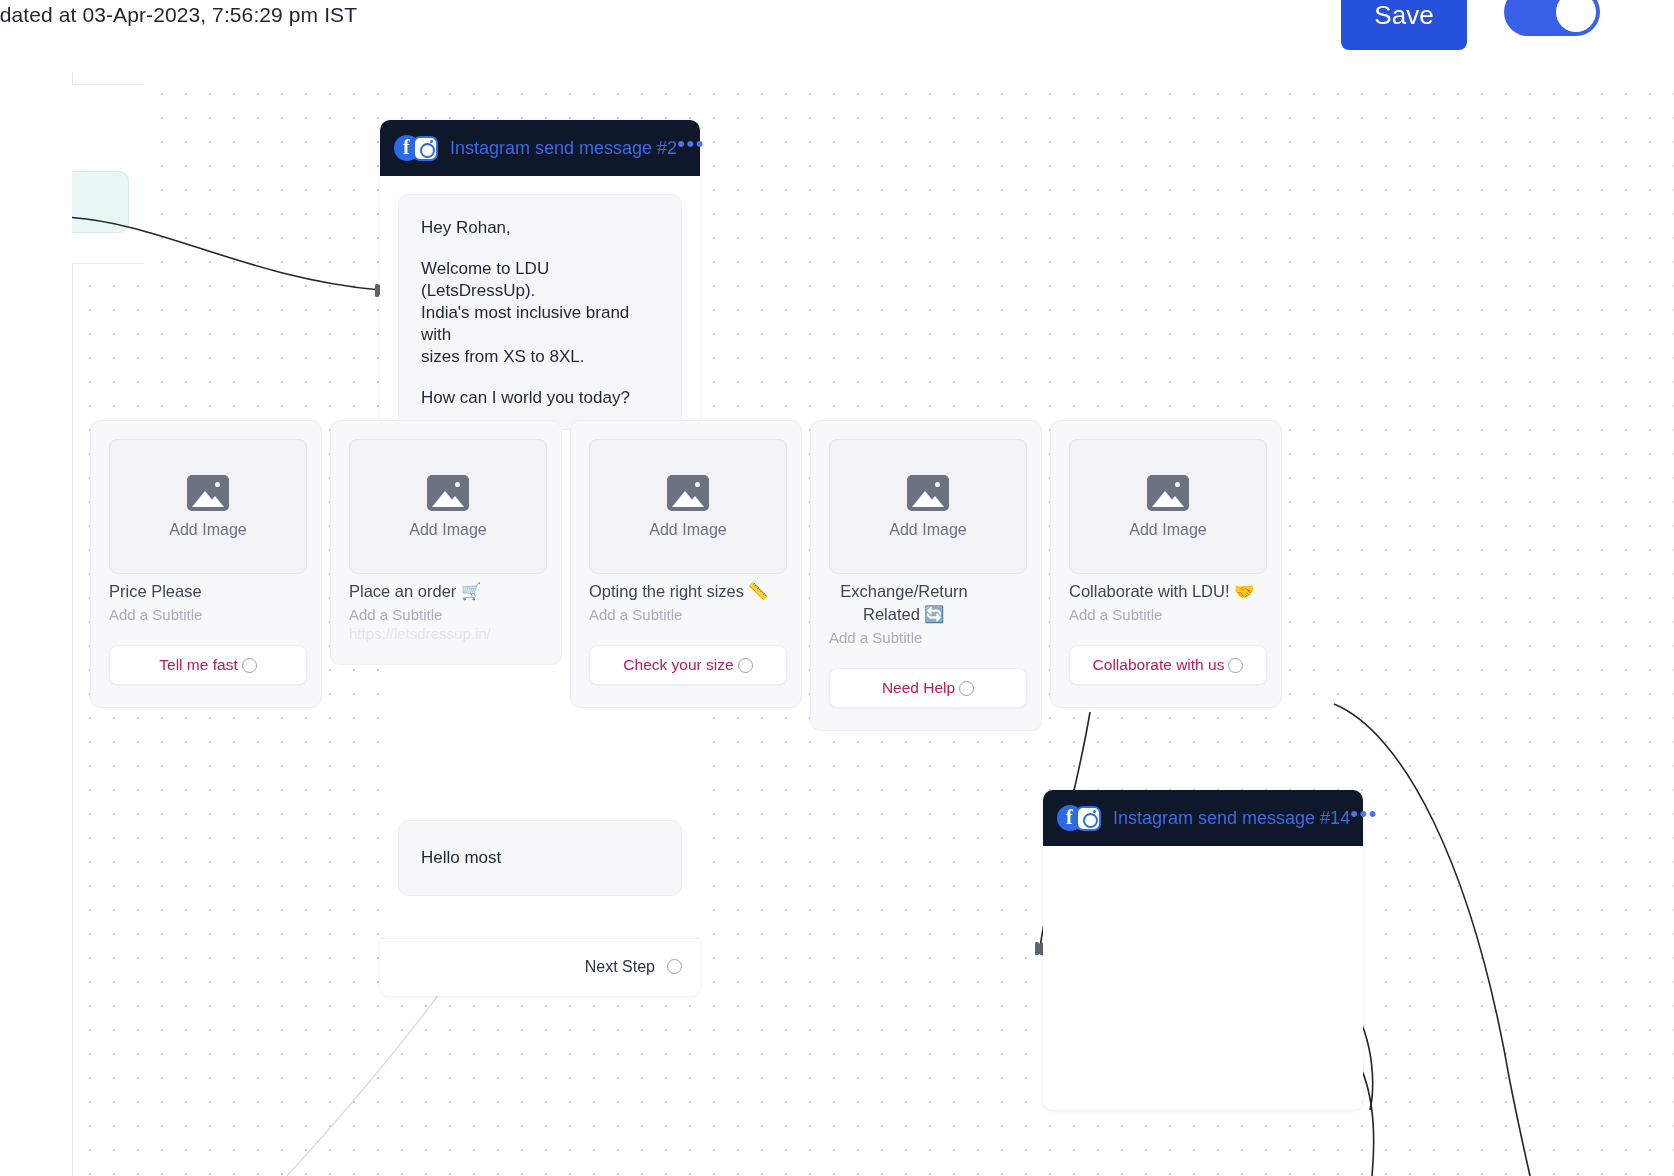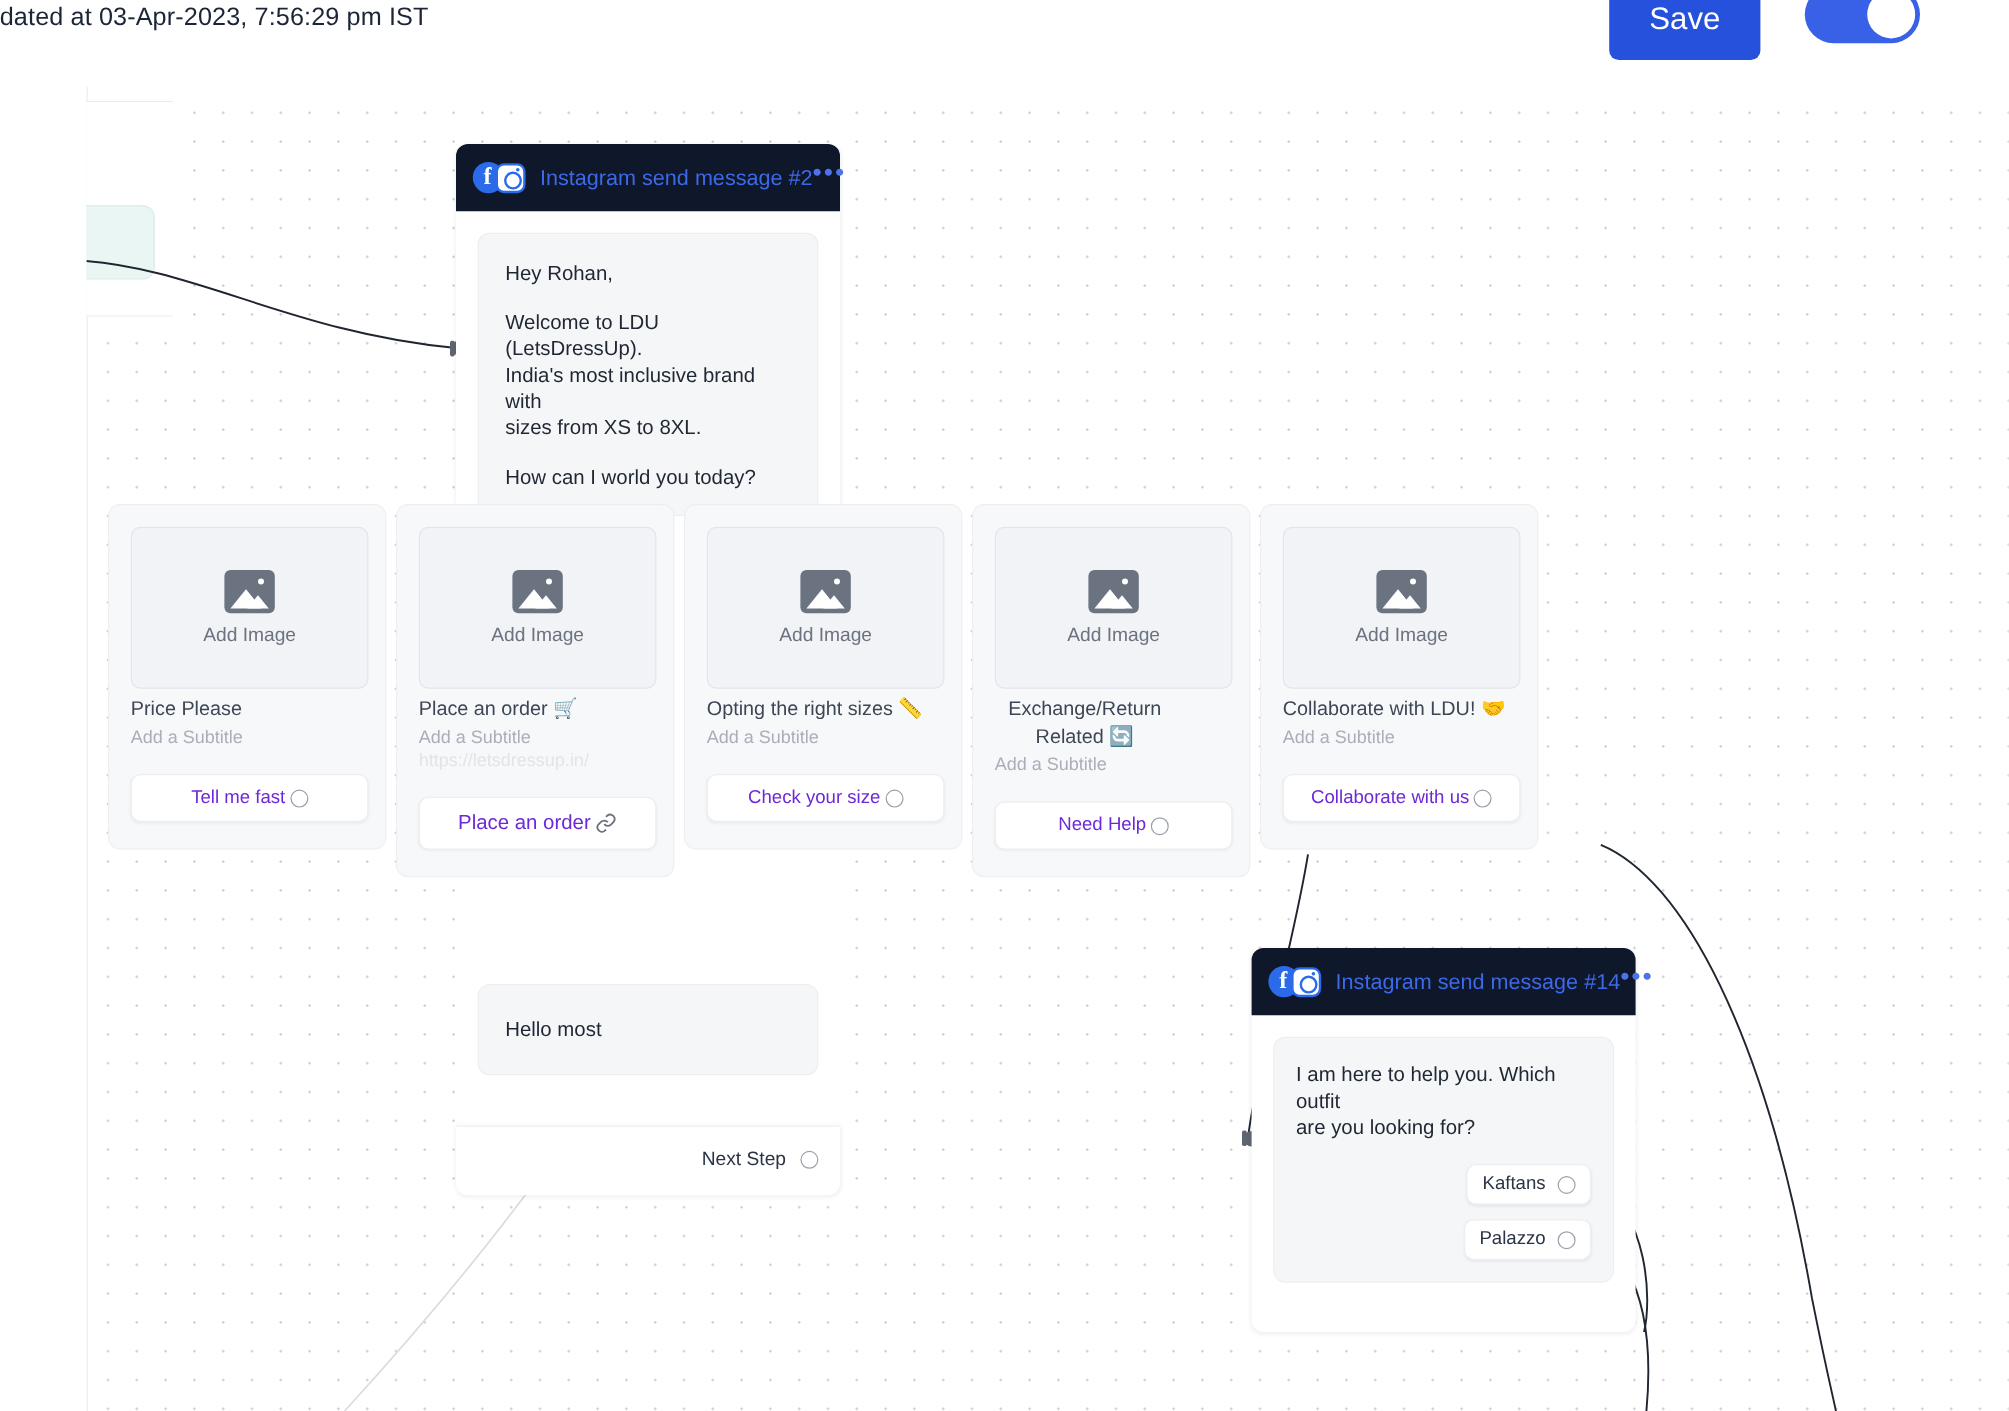--- a/index.html
+++ b/index.html
@@ -141,21 +141,21 @@
     border-bottom: 11px solid #fff;
   }
   .img-dot { position: absolute; right: 9px; top: 7px; width: 5px; height: 5px; border-radius: 50%; background: #fff; }
   .img-label { font-size: 16px; color: #6b7280; }
   .card-title { margin-top: 6px; font-size: 16.5px; color: #3d4654; line-height: 23px; }
   .card-sub { margin-top: 3px; font-size: 15px; color: #a9aeb8; }
   .card-url { margin-top: 2px; font-size: 15px; color: #e2e4e9; }
   .card-btn {
     margin-top: 22px; background: #fff; border: 1px solid #edeef1; border-radius: 8px;
     height: 40px; display: flex; align-items: center; justify-content: center; gap: 4px;
-    font-size: 15.5px; color: #6d28d9; cursor: pointer;
+    font-size: 15.5px; color: #be185d; cursor: pointer;
     box-shadow: 0 1px 2px rgba(20,30,60,.05);
   }
   .card-btn.strong { font-size: 17px; height: 44px; }
 
   .node-footer {
     border-top: 1px solid #eef0f3;
     height: 56px; display: flex; align-items: center; justify-content: flex-end;
     padding-right: 18px; gap: 12px; font-size: 16px; color: #2b3445;
   }
 
@@ -267,27 +267,20 @@
       <div class="card">
         <div class="img-placeholder">
           <span class="img-glyph">
               <span class="img-dot"></span>
             </span>
           <span class="img-label">Add Image</span>
         </div>
         <div class="card-title">Place an order 🛒</div>
         <div class="card-sub">Add a Subtitle</div>
         <div class="card-url">https://letsdressup.in/</div>
-        <div class="card-btn strong">
-          <span>Place an order</span>
-          <svg width="18" height="18" viewBox="0 0 24 24" fill="none" stroke="#6b7280" stroke-width="2">
-            <path d="M10 13a5 5 0 0 0 7.5.5l3-3a5 5 0 0 0-7-7l-1.5 1.5"></path>
-            <path d="M14 11a5 5 0 0 0-7.5-.5l-3 3a5 5 0 0 0 7 7l1.5-1.5"></path>
-          </svg>
-        </div>
       </div>
 
       <div class="card">
         <div class="img-placeholder">
           <span class="img-glyph">
               <span class="img-dot"></span>
             </span>
           <span class="img-label">Add Image</span>
         </div>
         <div class="card-title">Opting the right sizes 📏</div>
@@ -332,34 +325,16 @@
 
     <div class="node" style="left:971px; top:718px; width:320px; height:320px;">
       <div class="node-header">
         <span class="social">
           <span class="fb-icon"></span>
           <span class="ig-icon"></span>
         </span>
         <span class="node-title">Instagram send message #14</span>
         <span class="node-menu">•••</span>
       </div>
-      <div style="padding:18px;">
-        <div class="msg-bubble" style="padding:20px 18px 18px 18px;">
-          <p>I am here to help you. Which outfit
-are you looking for?</p>
-          <div class="qr-row">
-            <div class="qr-btn">
-              <span>Kaftans</span>
-              <span class="port"></span>
-            </div>
-          </div>
-          <div class="qr-row">
-            <div class="qr-btn">
-              <span>Palazzo</span>
-              <span class="port"></span>
-            </div>
-          </div>
-        </div>
-      </div>
     </div>
 
   </div>
 </div>
 
 </body></html>

